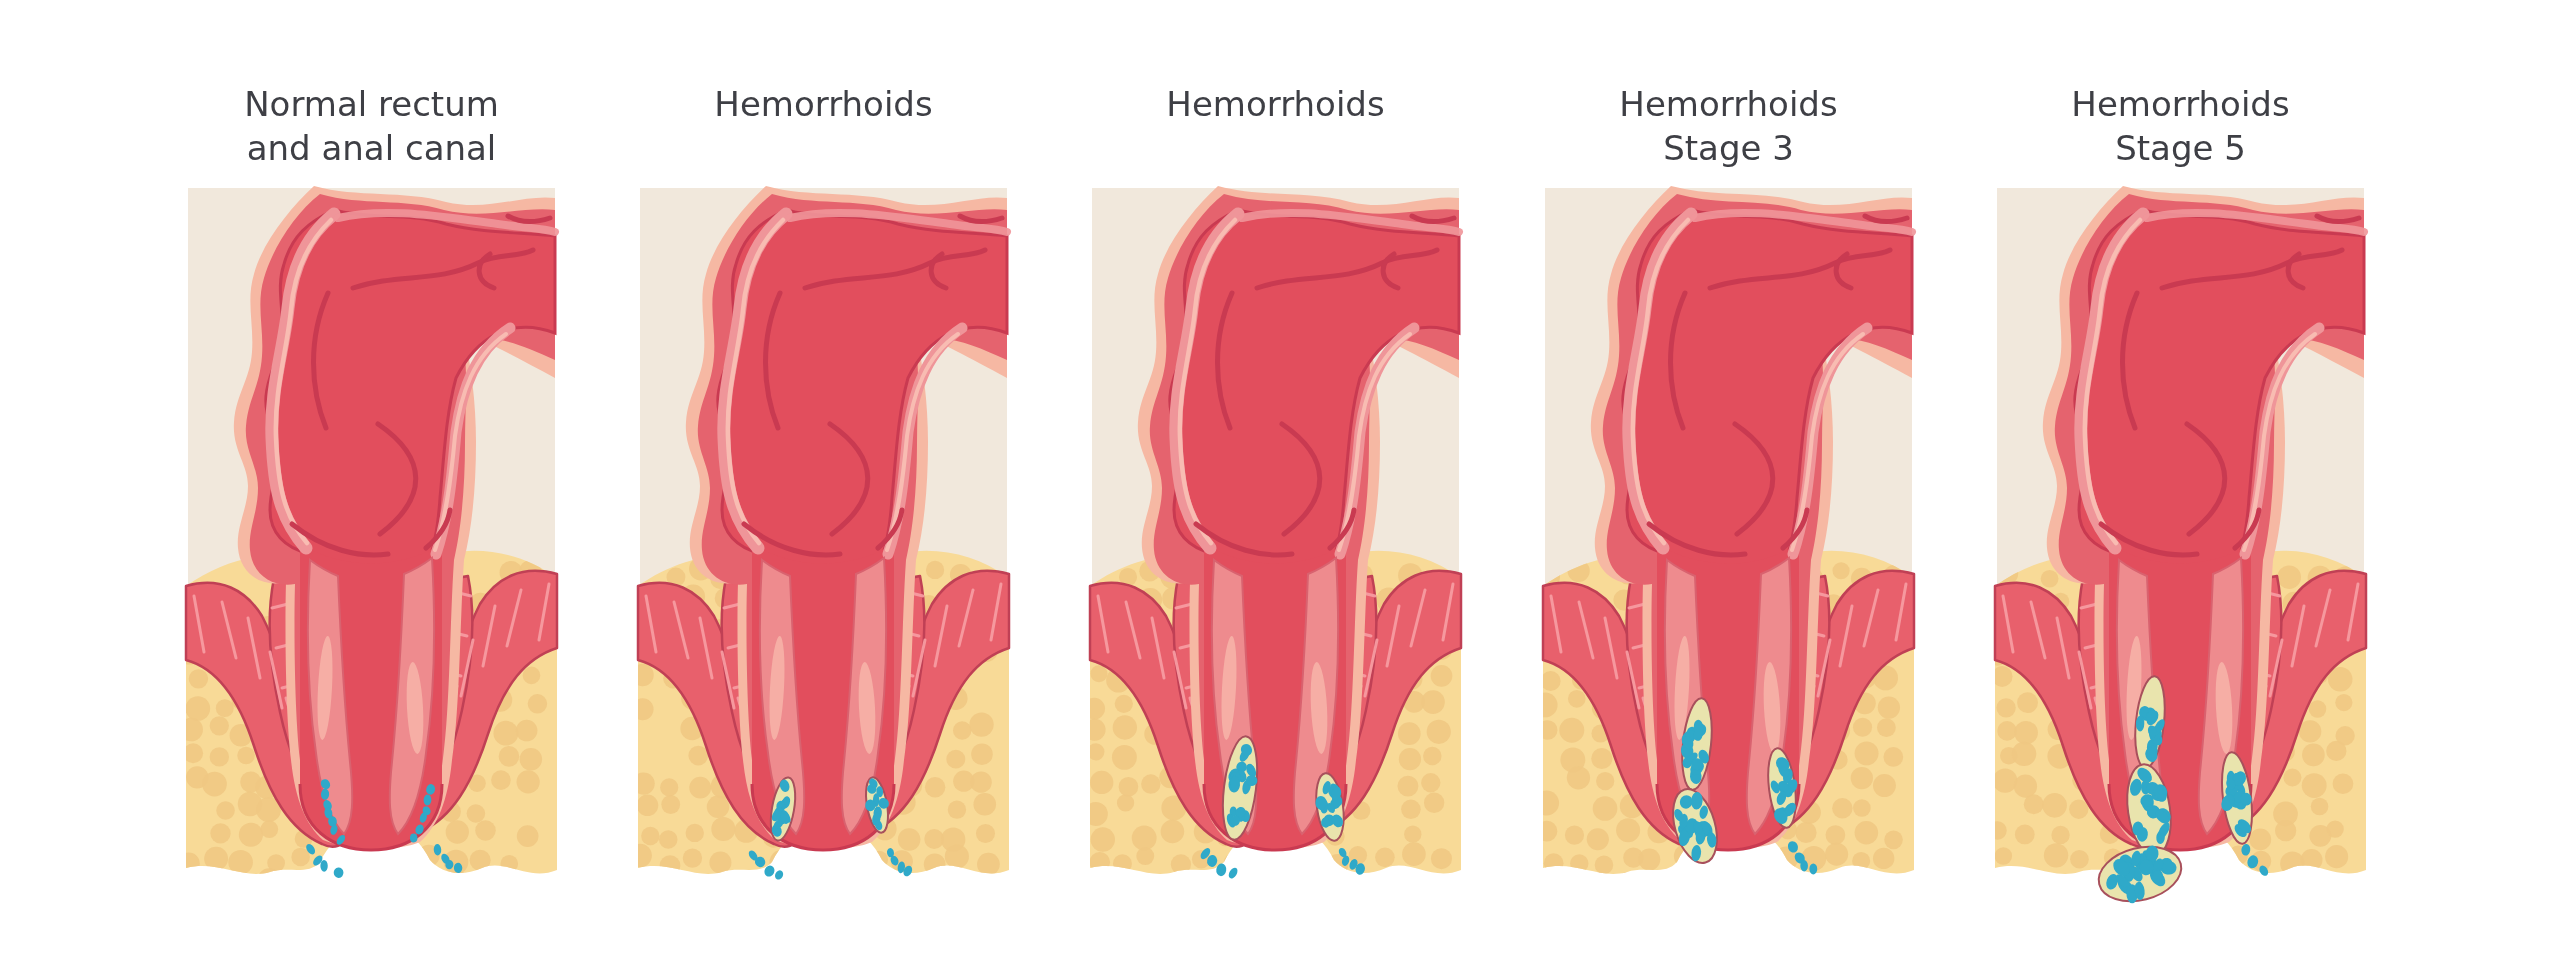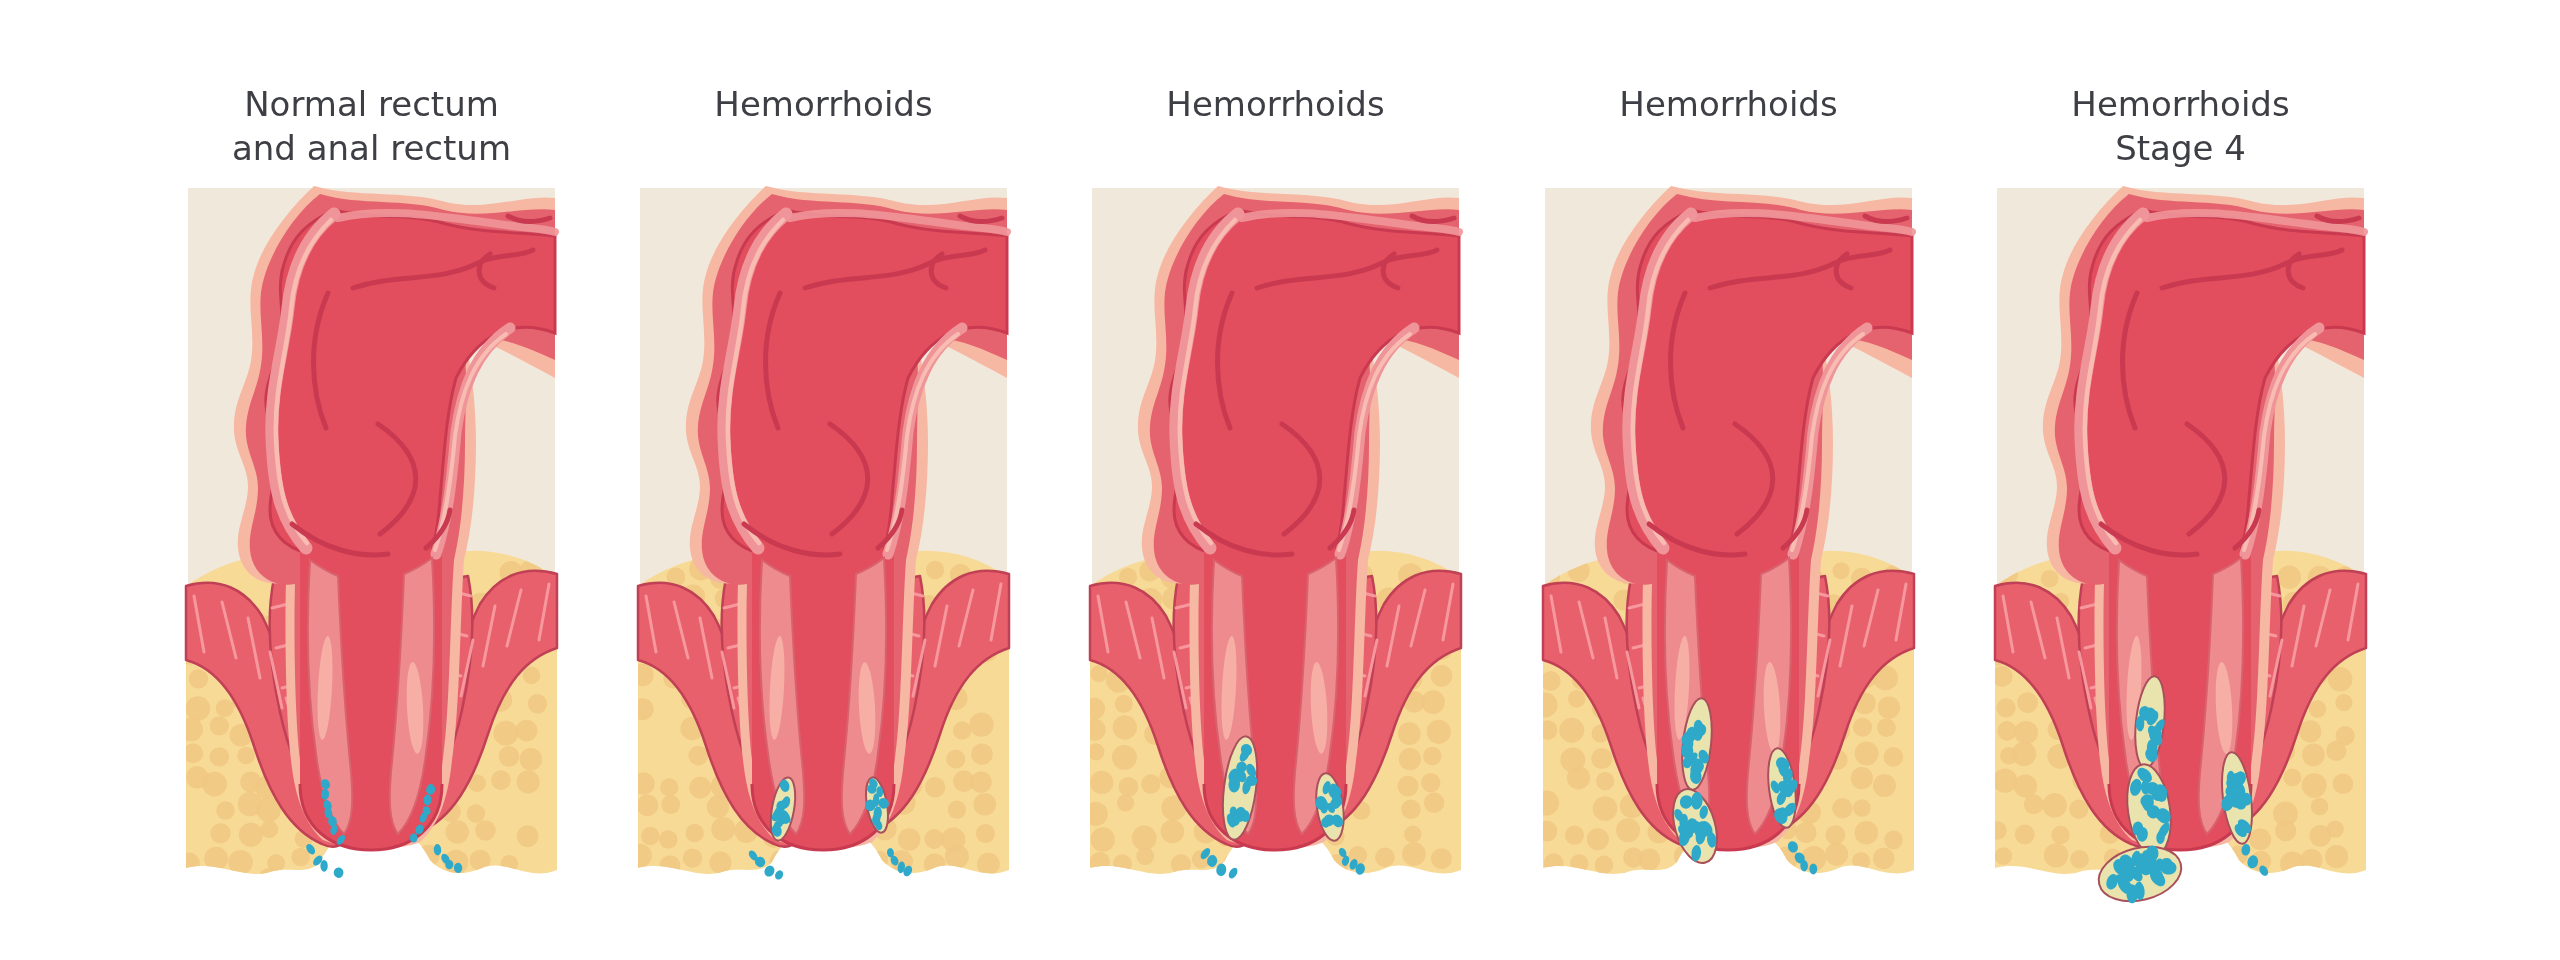--- a/index.html
+++ b/index.html
@@ -12,21 +12,21 @@
   .panel-title span{display:block;}
   .panel svg{position:absolute;left:0;top:188px;overflow:visible;display:block;}
 </style>
 </head>
 <body>
 
 <div id="canvas">
     <div class="panel" style="left: 188px;">
       <div class="panel-title" style="color: rgb(62, 63, 69);">
         <span>Normal rectum</span>
-        <span>and anal rectum</span>
+        <span>and anal canal</span>
       </div>
       <svg viewBox="0 0 367 720" width="367" height="720">
         <rect x="0" y="0" width="367" height="420" fill="#f1e8dc"></rect>
         <clipPath id="fatClip0">
           <path d="M -2,398 C 40,368 90,360 130,372 C 165,382 205,382 240,370 C 285,356 330,362 369,390 L 369,682 C 340,694 318,670 294,680 C 272,690 252,684 242,672 C 234,656 222,644 206,638 L 170,638 C 152,644 140,658 132,674 C 120,688 100,678 82,684 C 55,692 30,672 -2,680 Z"></path>
         </clipPath>
         <path d="M -2,398 C 40,368 90,360 130,372 C 165,382 205,382 240,370 C 285,356 330,362 369,390 L 369,682 C 340,694 318,670 294,680 C 272,690 252,684 242,672 C 234,656 222,644 206,638 L 170,638 C 152,644 140,658 132,674 C 120,688 100,678 82,684 C 55,692 30,672 -2,680 Z" fill="#f8da97"></path>
         <g clip-path="url(#fatClip0)">
           <circle cx="4.321405939757824" cy="380.8470901437104" r="8.692667407914996" fill="#efc883" opacity="0.9"></circle>
           <circle cx="110.69930647034198" cy="390.44717786926776" r="11.122267454862595" fill="#efc883" opacity="0.9"></circle>
@@ -792,20 +792,21 @@
           <ellipse cx="250.6366412276402" cy="664.5494175702333" rx="3.463193971745204" ry="4.896967522837222" fill="#2fa9c9" transform="rotate(-28.708578124642372 250.6366412276402 664.5494175702333)"></ellipse>
           <ellipse cx="253.63276404338995" cy="672.752361660099" rx="3.5378216258506288" ry="5.284373197313397" fill="#2fa9c9" transform="rotate(16.582637019455433 253.63276404338995 672.752361660099)"></ellipse>
           <ellipse cx="261.5199843565416" cy="676.368986965364" rx="3.758837247798219" ry="5.5150504544191055" fill="#2fa9c9" transform="rotate(22.87043759599328 261.5199843565416 676.368986965364)"></ellipse>
           <ellipse cx="268.2183767268434" cy="680.9907557722181" rx="4.66048807779327" ry="5.859095847867429" fill="#2fa9c9" transform="rotate(12.71874874830246 268.2183767268434 680.9907557722181)"></ellipse>
         </g>
       </svg>
     </div>
     <div class="panel" style="left: 1545px;">
       <div class="panel-title" style="color: rgb(62, 63, 69);">
         <span>Hemorrhoids</span>
+        <span>Stage 3</span>
       </div>
       <svg viewBox="0 0 367 720" width="367" height="720">
         <rect x="0" y="0" width="367" height="420" fill="#f1e8dc"></rect>
         <clipPath id="fatClip3">
           <path d="M -2,398 C 40,368 90,360 130,372 C 165,382 205,382 240,370 C 285,356 330,362 369,390 L 369,682 C 340,694 318,670 294,680 C 272,690 252,684 242,672 C 234,656 222,644 206,638 L 170,638 C 152,644 140,658 132,674 C 120,688 100,678 82,684 C 55,692 30,672 -2,680 Z"></path>
         </clipPath>
         <path d="M -2,398 C 40,368 90,360 130,372 C 165,382 205,382 240,370 C 285,356 330,362 369,390 L 369,682 C 340,694 318,670 294,680 C 272,690 252,684 242,672 C 234,656 222,644 206,638 L 170,638 C 152,644 140,658 132,674 C 120,688 100,678 82,684 C 55,692 30,672 -2,680 Z" fill="#f8da97"></path>
         <g clip-path="url(#fatClip3)">
           <circle cx="4.228086956776679" cy="388.7166561977938" r="10.79316149558872" fill="#efc883" opacity="0.9"></circle>
           <circle cx="33.62124648690224" cy="382.8542515002191" r="11.110618840903044" fill="#efc883" opacity="0.9"></circle>
@@ -1077,21 +1078,21 @@
           <ellipse cx="247.92289586085826" cy="658.8874977799132" rx="4.938574140367564" ry="5.807947682682425" fill="#2fa9c9" transform="rotate(-21.397154163569212 247.92289586085826 658.8874977799132)"></ellipse>
           <ellipse cx="254.75240400185191" cy="669.9108959981759" rx="4.80264911899576" ry="5.699193983338773" fill="#2fa9c9" transform="rotate(-32.70931627601385 254.75240400185191 669.9108959981759)"></ellipse>
           <ellipse cx="259.1297938742985" cy="677.7227164366179" rx="3.830279215297196" ry="5.733643163461238" fill="#2fa9c9" transform="rotate(-0.7554695755243301 259.1297938742985 677.7227164366179)"></ellipse>
           <ellipse cx="268.30848924349993" cy="680.9607861675322" rx="3.9387006169417873" ry="5.526540829334408" fill="#2fa9c9" transform="rotate(0.08524088189005852 268.30848924349993 680.9607861675322)"></ellipse>
         </g>
       </svg>
     </div>
     <div class="panel" style="left: 1997px;">
       <div class="panel-title" style="color: rgb(62, 63, 69);">
         <span>Hemorrhoids</span>
-        <span>Stage 4</span>
+        <span>Stage 5</span>
       </div>
       <svg viewBox="0 0 367 720" width="367" height="720">
         <rect x="0" y="0" width="367" height="420" fill="#f1e8dc"></rect>
         <clipPath id="fatClip4">
           <path d="M -2,398 C 40,368 90,360 130,372 C 165,382 205,382 240,370 C 285,356 330,362 369,390 L 369,682 C 340,694 318,670 294,680 C 272,690 252,684 242,672 C 234,656 222,644 206,638 L 170,638 C 152,644 140,658 132,674 C 120,688 100,678 82,684 C 55,692 30,672 -2,680 Z"></path>
         </clipPath>
         <path d="M -2,398 C 40,368 90,360 130,372 C 165,382 205,382 240,370 C 285,356 330,362 369,390 L 369,682 C 340,694 318,670 294,680 C 272,690 252,684 242,672 C 234,656 222,644 206,638 L 170,638 C 152,644 140,658 132,674 C 120,688 100,678 82,684 C 55,692 30,672 -2,680 Z" fill="#f8da97"></path>
         <g clip-path="url(#fatClip4)">
           <circle cx="9.102026713080704" cy="385.3039308162406" r="12.079181850887835" fill="#efc883" opacity="0.9"></circle>
           <circle cx="52.58771984744817" cy="390.748139613308" r="8.867232471704483" fill="#efc883" opacity="0.9"></circle>

